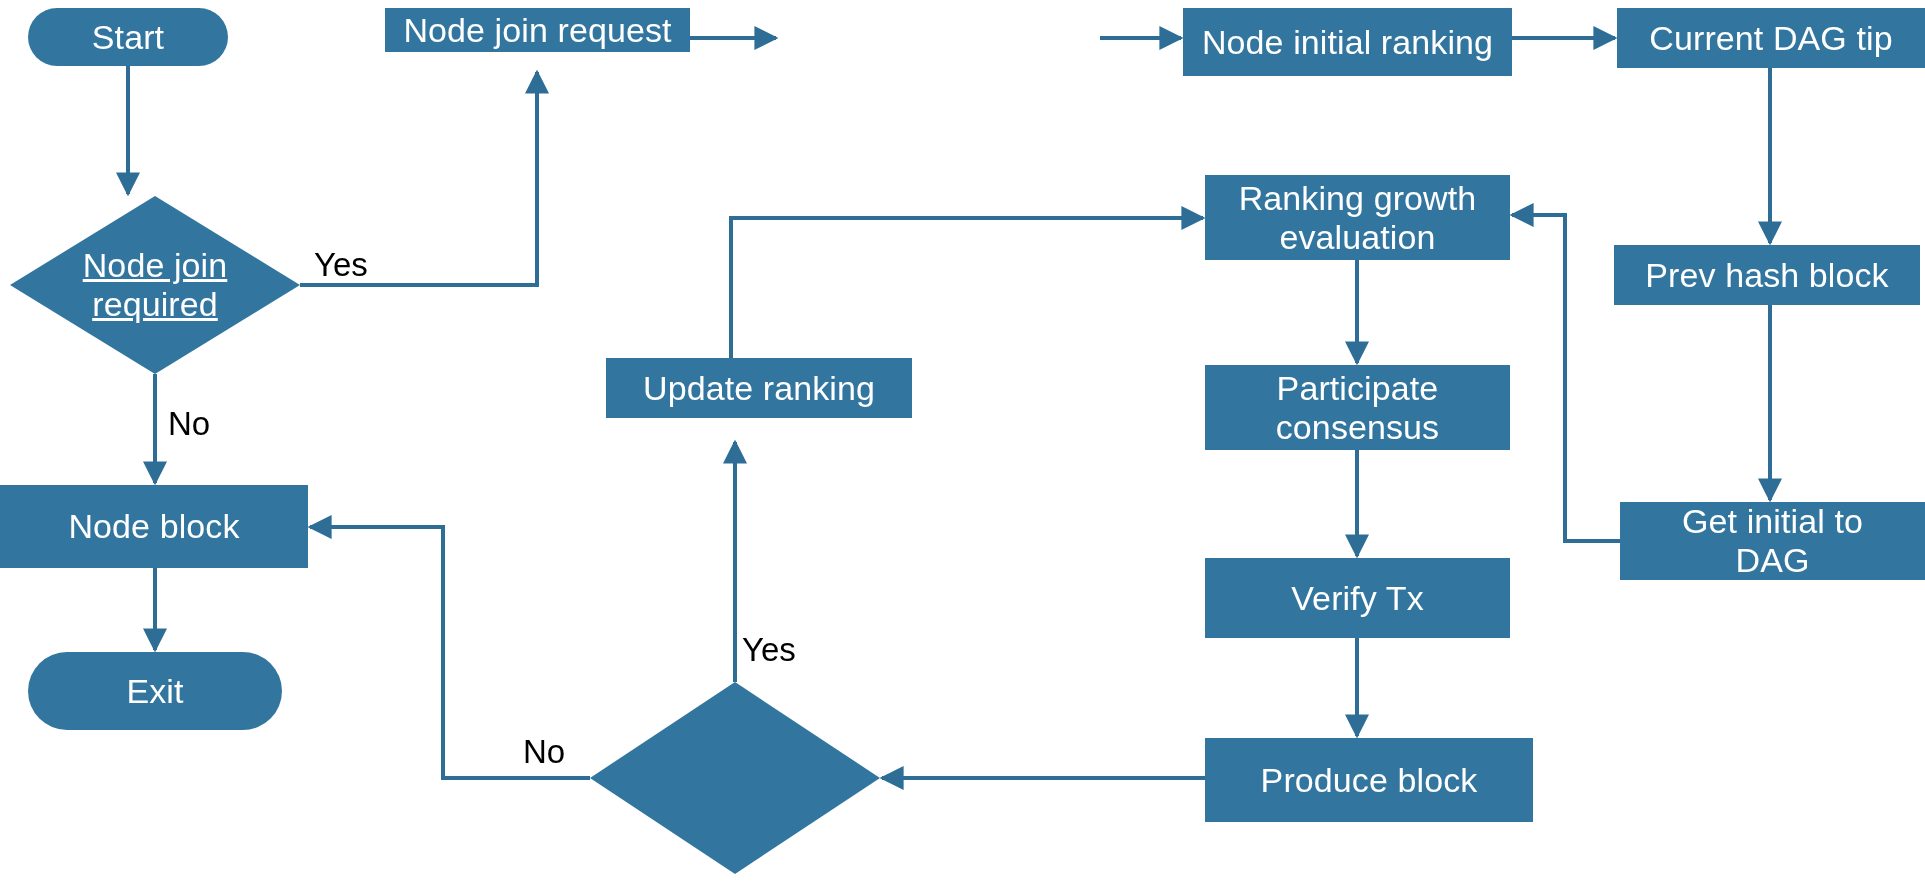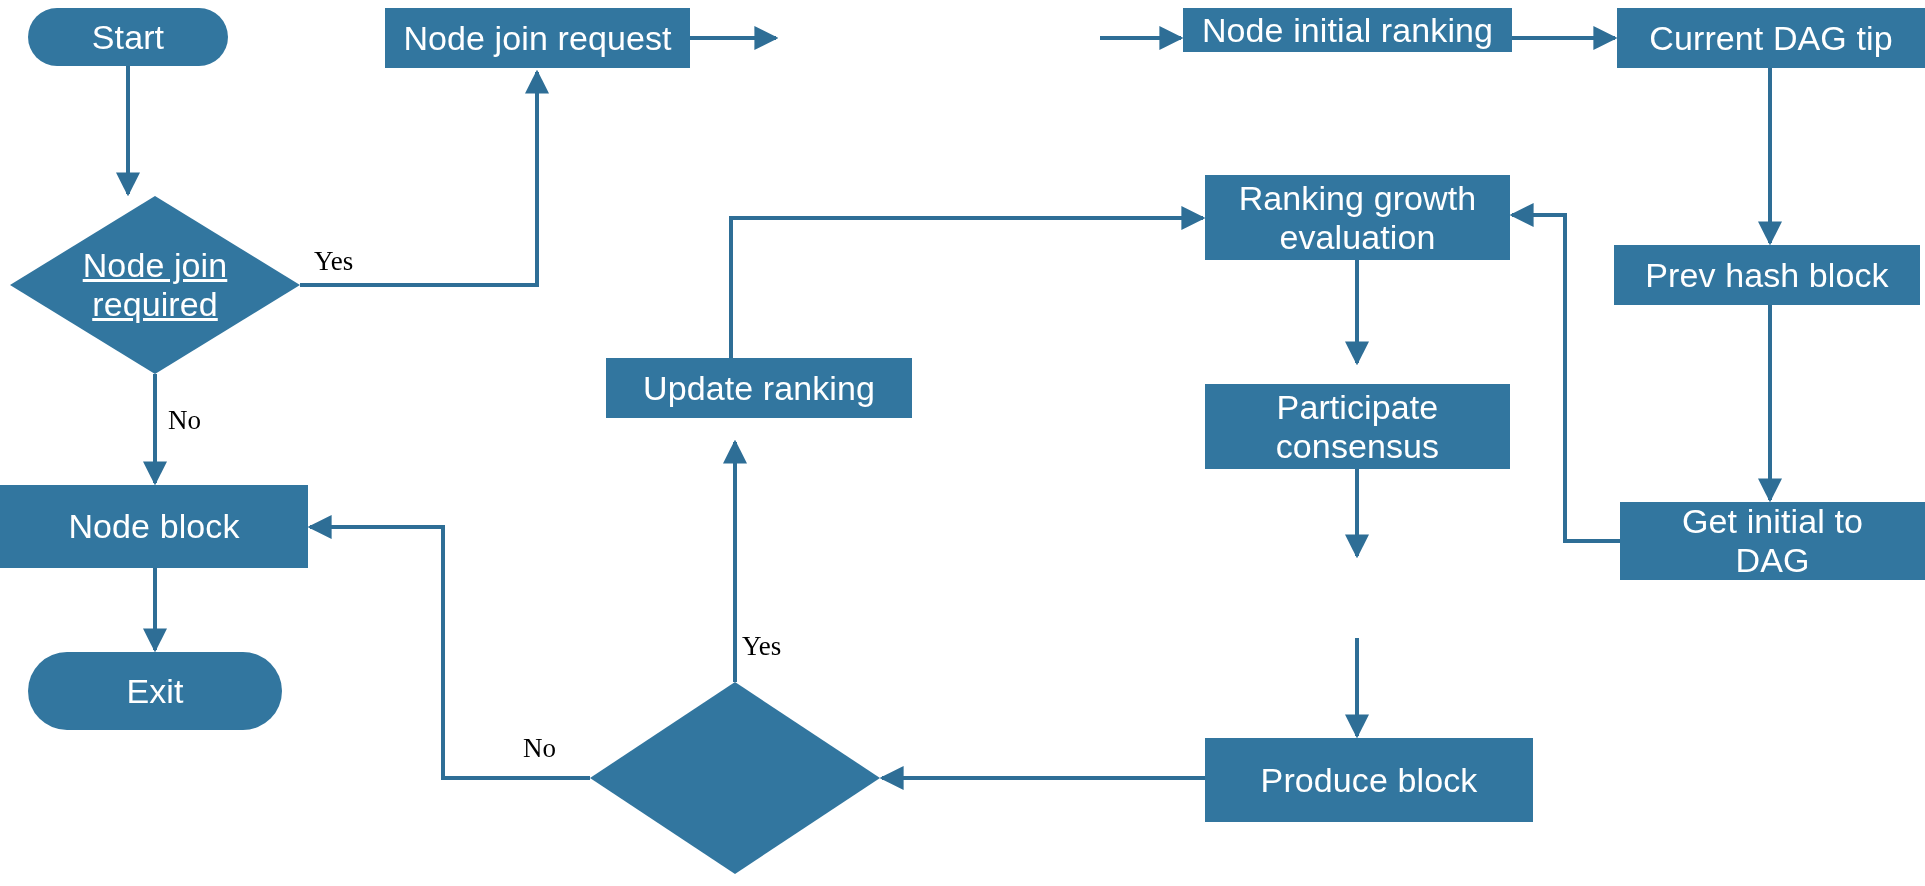--- a/index.html
+++ b/index.html
@@ -57,22 +57,22 @@
   }
   .diamond-label {
     position: relative;
     z-index: 1;
     width: 78%;
     white-space: pre-line;
   }
   .edge-label {
     position: absolute;
     color: #000000;
-    font-size: 27px;
-    font-family: Liberation Serif, serif;
+    font-size: 33px;
+    font-family: Liberation Sans, sans-serif;
     z-index: 3;
     white-space: nowrap;
   }
 </style>
 </head>
 <body>
 
 <div id="canvas">
 
   <svg id="edges" viewBox="0 0 1925 886" width="1925" height="886" xmlns="http://www.w3.org/2000/svg">
@@ -116,26 +116,26 @@
       <path d="M 590 778 L 443 778 L 443 527 L 310 527"></path>
 
       <path d="M 731 358 L 731 218 L 1203 218"></path>
     </g>
   </svg>
 
   <div class="node terminator" style="left:28px; top:8px; width:200px; height:58px;">
     <span>Start</span>
   </div>
 
-  <div class="node rect" style="left:385px; top:8px; width:305px; height:60px;">
+  <div class="node rect" style="left:385px; top:8px; width:305px; height:44px;">
     <span>Node join request</span>
   </div>
 
 
-  <div class="node rect" style="left:1183px; top:8px; width:329px; height:44px;">
+  <div class="node rect" style="left:1183px; top:8px; width:329px; height:68px;">
     <span>Node initial ranking</span>
   </div>
 
   <div class="node rect" style="left:1617px; top:8px; width:308px; height:60px;">
     <span>Current DAG tip</span>
   </div>
 
   <div class="node diamond" style="left:10px; top:196px; width:290px; height:178px;">
     <span class="diamond-shape"></span>
     <span class="diamond-label">Node join
@@ -148,34 +148,37 @@
   </div>
 
   <div class="node rect" style="left:1614px; top:245px; width:306px; height:60px;">
     <span>Prev hash block</span>
   </div>
 
   <div class="node rect" style="left:578px; top:358px; width:306px; height:60px;margin-left:28px;">
     <span>Update ranking</span>
   </div>
 
-  <div class="node rect" style="left:1205px; top:365px; width:305px; height:85px;margin-top:19px;">
+  <div class="node rect" style="left:1205px; top:365px; width:305px; height:85px;">
     <span>Participate
 consensus</span>
   </div>
 
   <div class="node rect" style="left:0px; top:485px; width:308px; height:83px;">
     <span>Node block</span>
   </div>
 
   <div class="node rect" style="left:1620px; top:502px; width:305px; height:78px;">
     <span>Get initial to
 DAG</span>
   </div>
 
+  <div class="node rect" style="left:1205px; top:558px; width:305px; height:80px;">
+    <span>Verify Tx</span>
+  </div>
 
   <div class="node terminator" style="left:28px; top:652px; width:254px; height:78px;">
     <span>Exit</span>
   </div>
 
   <div class="node rect" style="left:1205px; top:738px; width:328px; height:84px;">
     <span>Produce block</span>
   </div>
 
   <div class="node diamond" style="left:590px; top:682px; width:290px; height:192px;">

